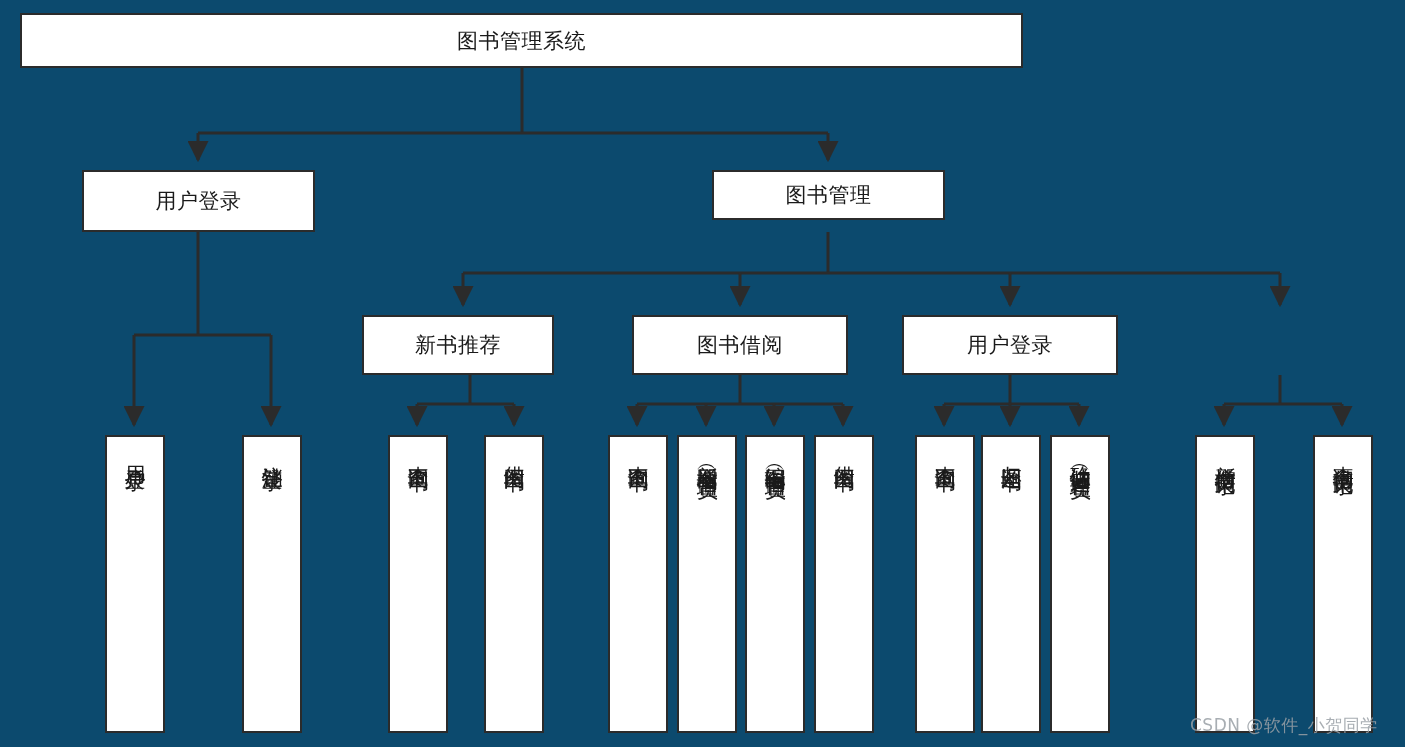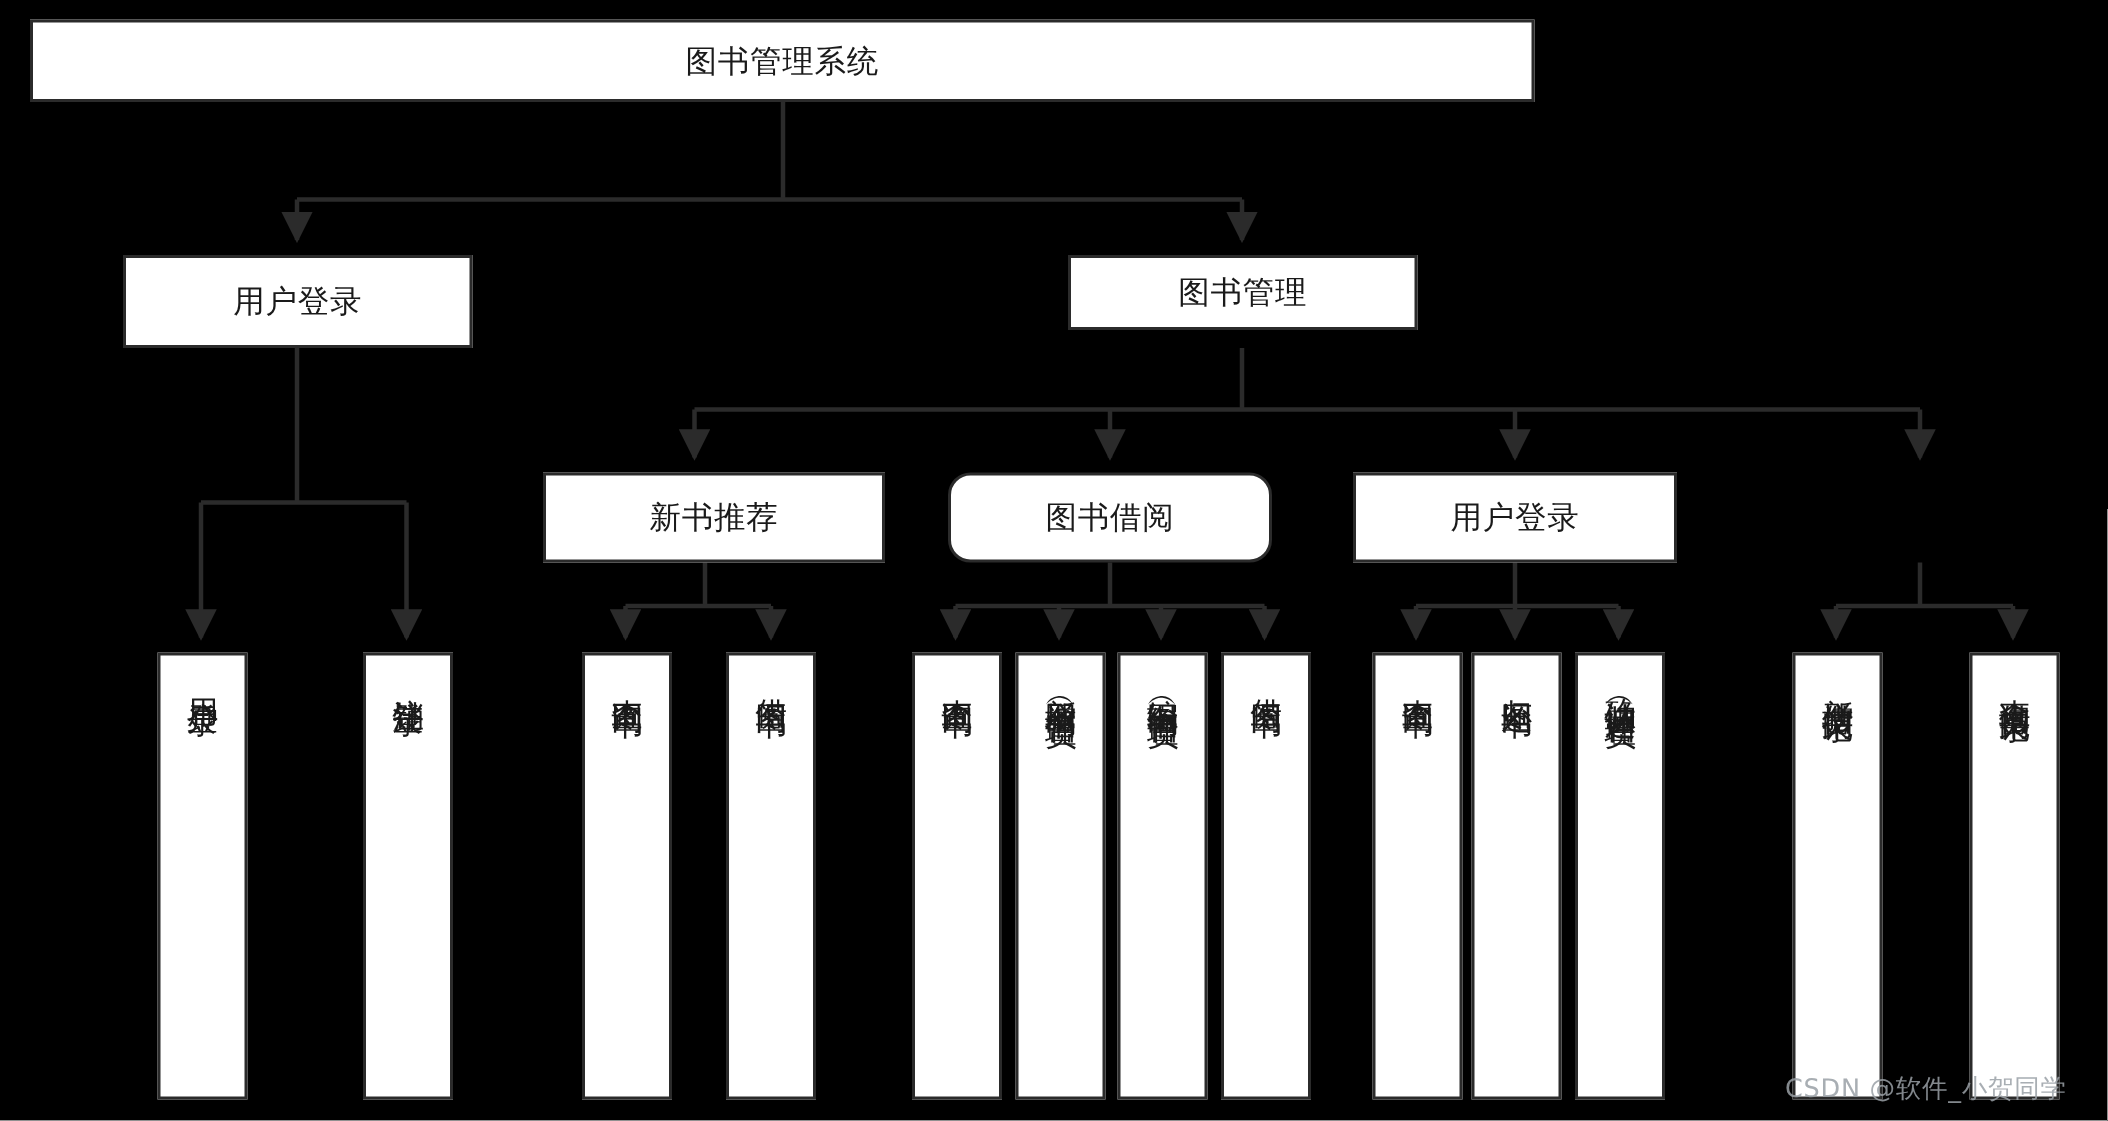--- a/index.html
+++ b/index.html
@@ -8,21 +8,21 @@
     padding: 0;
     background: #ffffff;
   }
   body {
     font-family: "DejaVu Sans", "Liberation Sans", sans-serif;
   }
   #canvas {
     position: relative;
     width: 1405px;
     height: 747px;
-    background: #000000;
+    background: #0c4a6e;
     overflow: hidden;
     text-align: right;
   }
   #wires {
     position: absolute;
     left: 0;
     top: 0;
     width: 1405px;
     height: 747px;
     pointer-events: none;
@@ -124,24 +124,24 @@
     <span>图书管理系统</span>
   </div>
 
   <div class="node h" style="left:82px; top:170px; width:233px; height:62px;">
     <span>用户登录</span>
   </div>
   <div class="node h" style="left:712px; top:170px; width:233px; height:50px;">
     <span>图书管理</span>
   </div>
 
-  <div class="node h" style="left:362px; top:315px; width:228px; height:60px;">
+  <div class="node h" style="left:362px; top:315px; width:192px; height:60px;">
     <span>新书推荐</span>
   </div>
-  <div class="node h" style="left:632px; top:315px; width:216px; height:60px;border-radius:15px;">
+  <div class="node h" style="left:632px; top:315px; width:216px; height:60px;">
     <span>图书借阅</span>
   </div>
   <div class="node h" style="left:902px; top:315px; width:216px; height:60px;">
     <span>用户登录</span>
   </div>
 
   <div class="node v" style="left:105px; top:435px; width:60px; height:298px;">
     <span class="vtext">用户登录</span>
   </div>
   <div class="node v" style="left:242px; top:435px; width:60px; height:298px;">

